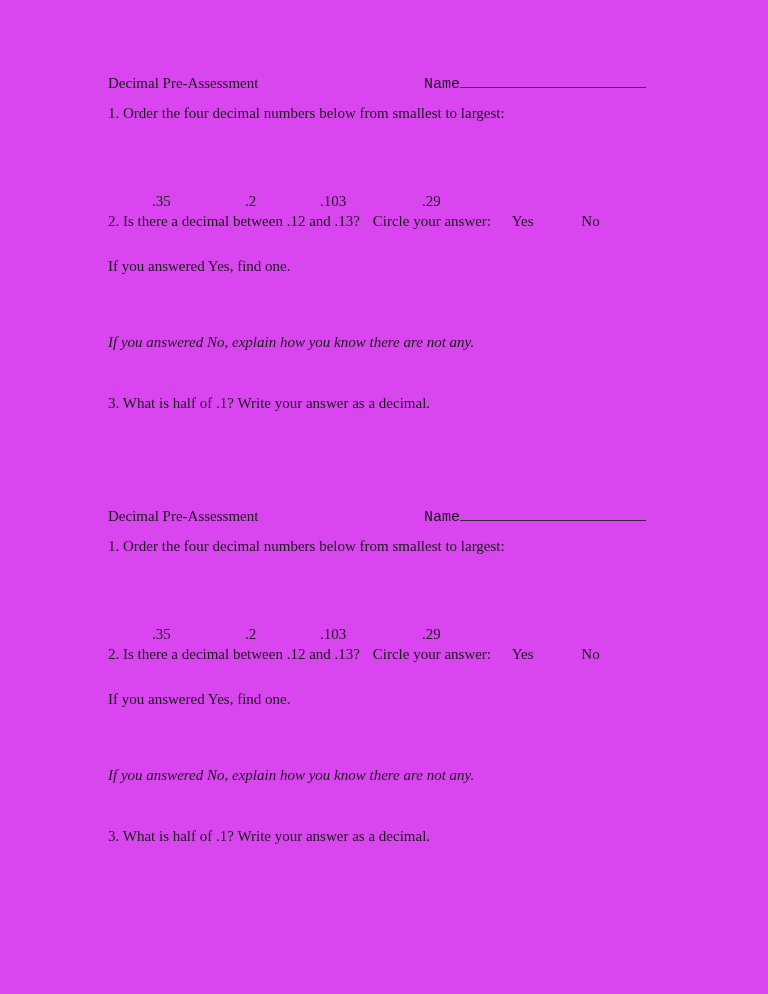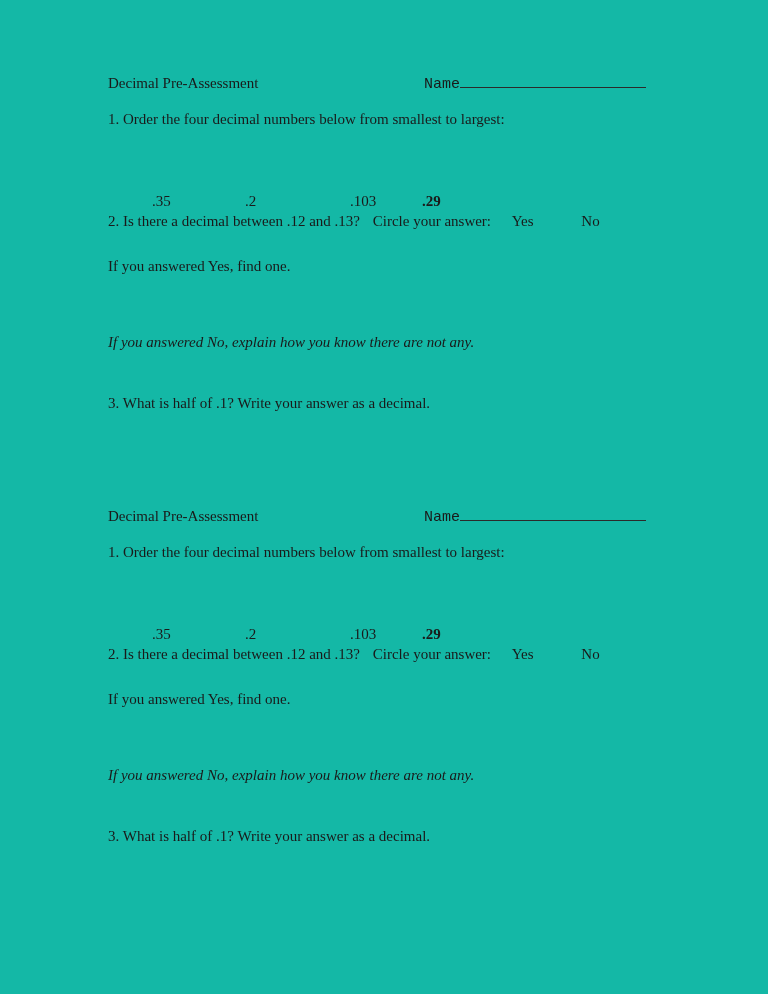--- a/index.html
+++ b/index.html
@@ -4,21 +4,21 @@
 <style>
   html, body {
     margin: 0;
     padding: 0;
     background: #ffffff;
   }
   .page {
     position: relative;
     width: 768px;
     height: 994px;
-    background: #14b8a6;
+    background: #d946ef;
     font-family: "Liberation Serif", serif;
     font-size: 15px;
     color: #1a1a1a;
     overflow: hidden;
   }
   .section {
     position: absolute;
     left: 108px;
     width: 560px;
   }
@@ -26,21 +26,21 @@
   .section-2 { top: 506px; }
 
   .line {
     position: absolute;
     left: 0;
     height: 20px;
     line-height: 20px;
     white-space: nowrap;
   }
   .l-header { top: 0; width: 560px; }
-  .l-q1     { top: 36px; text-align: right; }
+  .l-q1     { top: 30px; text-align: right; }
   .l-nums   { top: 70px; width: 560px; margin-top: 48px; }
   .l-q2     { top: 138px; }
   .l-yes    { top: 183px; }
   .l-no     { top: 259px; font-style: italic; }
   .l-q3     { top: 320px; }
 
   .name-group {
     position: absolute;
     left: 316px;
     top: 0;
@@ -51,22 +51,22 @@
     display: inline-block;
     width: 186px;
     height: 14px;
     border-bottom: 1.4px solid #2b2b2b;
     vertical-align: baseline;
   }
 
   .num { position: absolute; top: 0; }
   .num-0 { left: 44px; }
   .num-1 { left: 137px; }
-  .num-2 { left: 242px; }
-  .num-3 { left: 314px; font-weight: bold; }
+  .num-2 { left: 212px; }
+  .num-3 { left: 314px; }
 
   .circle-instruction { margin-left: 9px; }
   .opt-yes { margin-left: 17px; }
   .opt-no  { margin-left: 44px; }
 </style>
 </head>
 <body>
 
 <div class="page">
 

